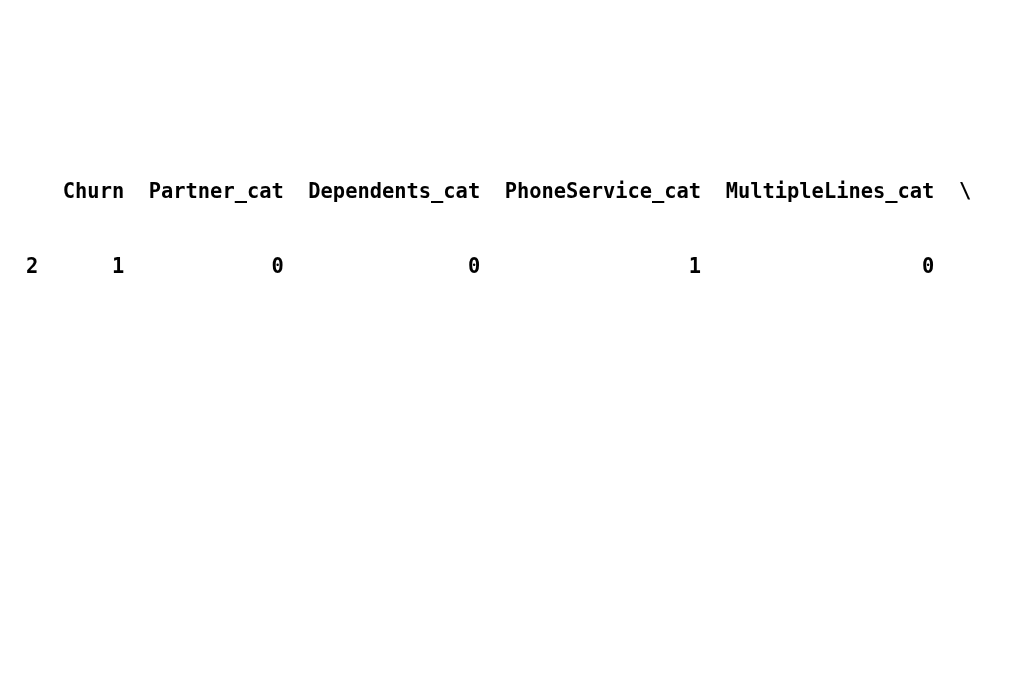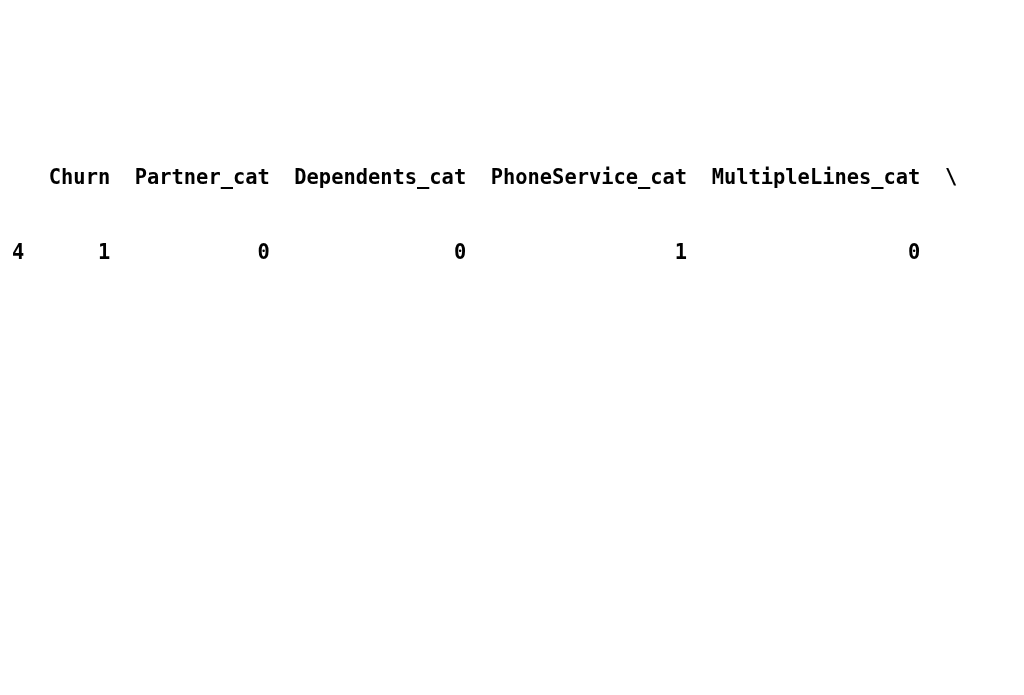--- a/index.html
+++ b/index.html
@@ -19,21 +19,21 @@
       top: 11px;
       font-family: "DejaVu Sans Mono", "Liberation Mono", monospace;
       font-weight: bold;
       font-size: 20.4px;
       line-height: 25px;
       color: #000000;
       white-space: pre;
       letter-spacing: 0px;
     }
     .block {
-      margin: 4px;
+      margin: 18px;
     }
     .line {
       display: block;
       height: 25px;
     }
     .cell {
       display: inline-block;
       text-align: right;
     }
     .idx {
@@ -45,21 +45,21 @@
     }
   </style>
 </head>
 <body>
 
 <div class="output">
 
   
   <div class="block">
     <span class="line"><span class="idx" style="width:1ch"></span><span class="cell" style="width:7ch">Churn</span><span class="cell" style="width:13ch">Partner_cat</span><span class="cell" style="width:16ch">Dependents_cat</span><span class="cell" style="width:18ch">PhoneService_cat</span><span class="cell" style="width:19ch">MultipleLines_cat</span><span class="cont" style="width:3ch;text-align:right">\</span></span>
-    <span class="line"><span class="idx" style="width:1ch">4</span><span class="cell" style="width:7ch">1</span><span class="cell" style="width:13ch">0</span><span class="cell" style="width:16ch">0</span><span class="cell" style="width:18ch">1</span><span class="cell" style="width:19ch">0</span></span>
+    <span class="line"><span class="idx" style="width:1ch">2</span><span class="cell" style="width:7ch">1</span><span class="cell" style="width:13ch">0</span><span class="cell" style="width:16ch">0</span><span class="cell" style="width:18ch">1</span><span class="cell" style="width:19ch">0</span></span>
   </div>
 
   
   
 
   
   
 
   
   

